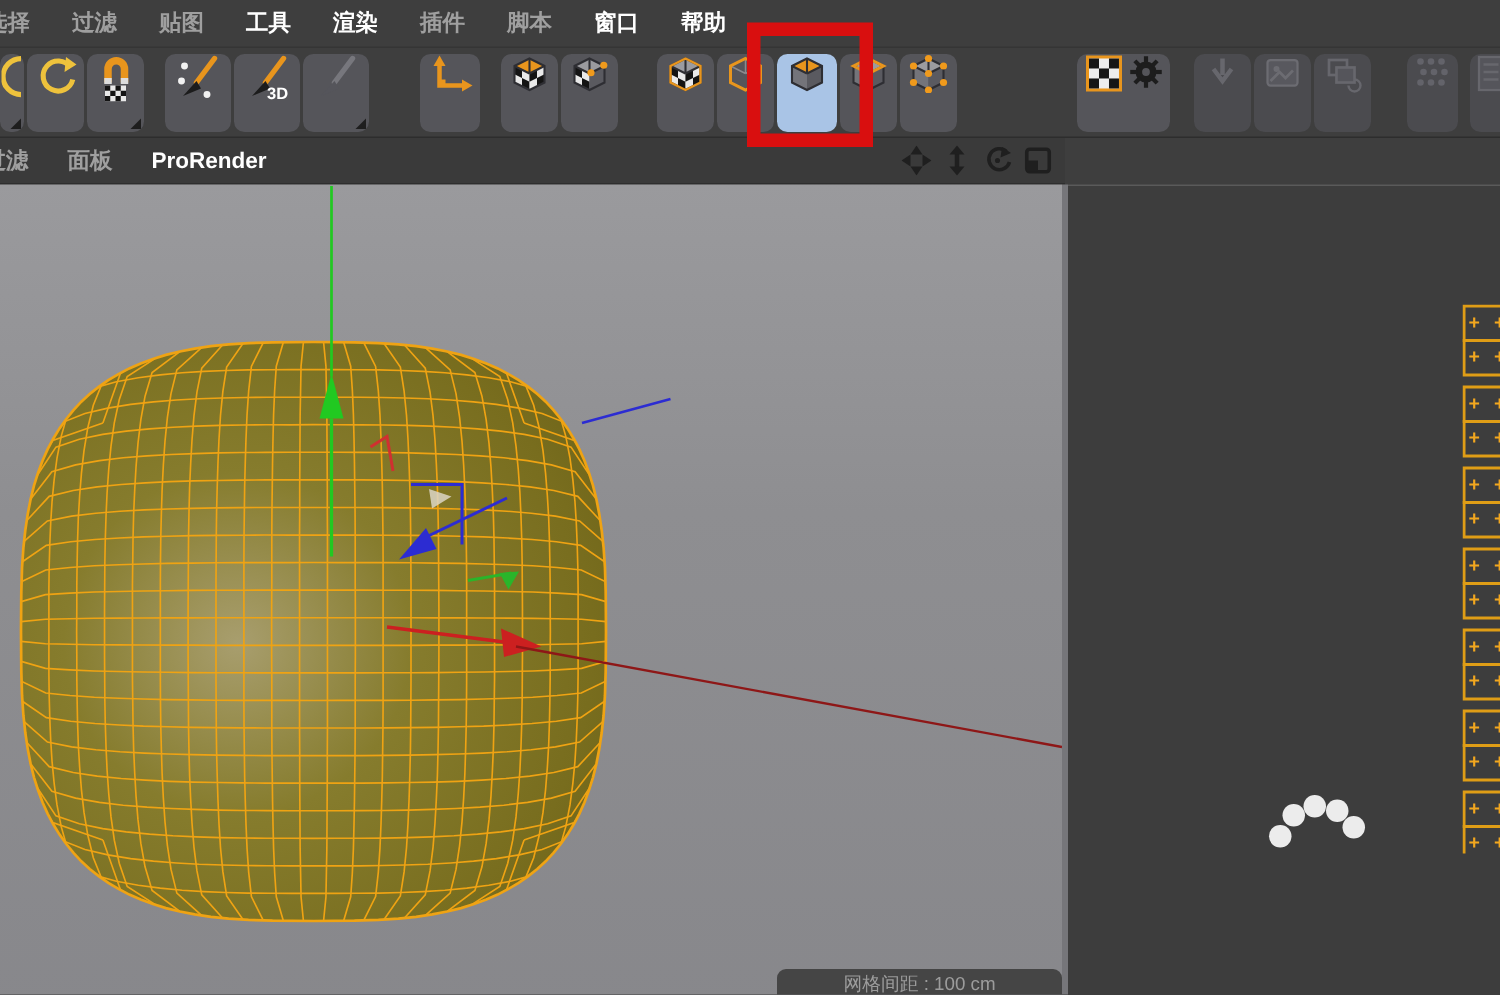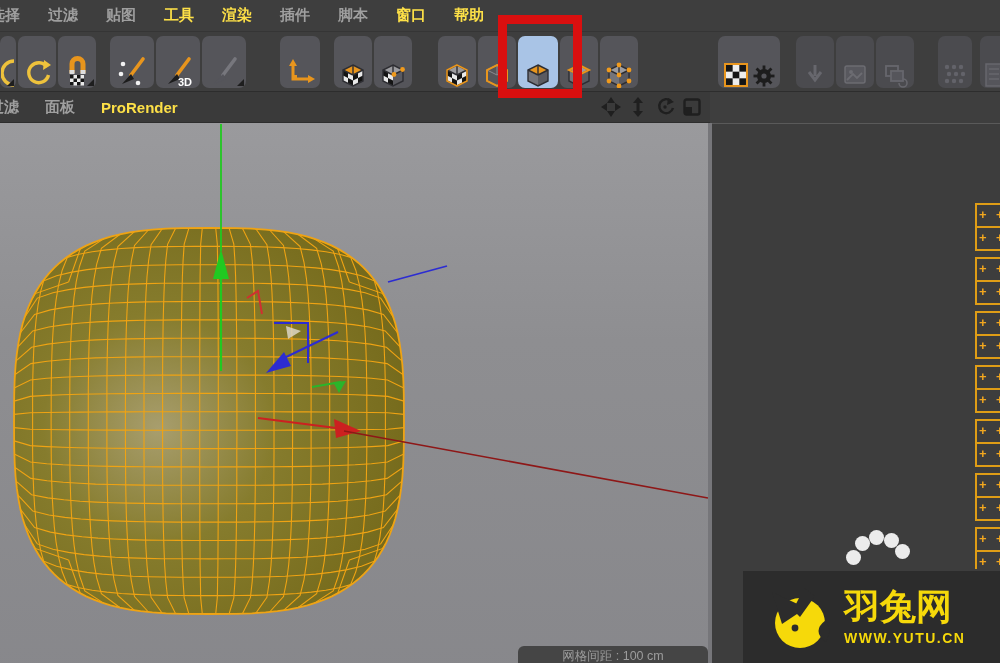--- a/index.html
+++ b/index.html
@@ -2,28 +2,28 @@
 <html><head>
 <meta charset="utf-8">
 <style>
   html,body{margin:0;padding:0;width:1000px;height:663px;overflow:hidden;
     background:#3e3e3e;font-family:"Liberation Sans","DejaVu Sans",sans-serif;}
   .app{position:relative;width:1000px;height:663px;}
   
   .menubar{height:31px;display:flex;align-items:center;background:#3e3e3e;
     border-bottom:1px solid #353535;overflow:hidden;white-space:nowrap;}
   .menu-item{padding:0 14px;font-size:15px;font-weight:600;cursor:default;}
-  .tone-dim{color:#9f9f9f;} .tone-bright{color:#fde047;}
+  .tone-dim{color:#9f9f9f;} .tone-bright{color:#ffffff;}
   .cut-first{margin-left:-24px;}
   
   .toolbar{height:59px;display:flex;align-items:center;background:#3e3e3e;
     border-bottom:1px solid #2d2d2d;overflow:hidden;}
   .tgroup{display:flex;gap:2px;flex:0 0 auto;}
   .tbtn{height:52px;border-radius:7px;background:#55555a;display:flex;
-    align-items:flex-end;justify-content:center;position:relative;flex:0 0 auto;}
+    align-items:flex-start;justify-content:center;position:relative;flex:0 0 auto;}
   .tbtn.selected{background:#a9c4e6;}
   .tbtn.faint{background:#4b4b4f;}
   .corner-tri{position:absolute;right:2px;bottom:2px;width:0;height:0;
     border-left:7px solid transparent;border-bottom:7px solid #1e1e1e;}
   .grip-dots{width:12px;height:52px;margin:0 2px;
     background-image:radial-gradient(#7e7e82 1px,transparent 1.4px);
     background-size:4px 5px;background-position:1px 2px;}
   
   .midbar{height:31px;display:flex;}
   .vp-menubar{width:710px;background:#3a3a3a;display:flex;align-items:center;
@@ -521,32 +521,17 @@
             <span class="pr" style="color: rgb(242, 167, 31);">+</span>
           </div>
         </div>
       <div id="paw">
           <span class="paw-dot" style="left: 134px; top: 426px;"></span>
           <span class="paw-dot" style="left: 143px; top: 412px;"></span>
           <span class="paw-dot" style="left: 157px; top: 406px;"></span>
           <span class="paw-dot" style="left: 172px; top: 409px;"></span>
           <span class="paw-dot" style="left: 183px; top: 420px;"></span>
         </div>
-      <div class="watermark">
-        <span class="icon" id="wmlogo">
-            <svg width="62" height="62" viewBox="0 0 62 62">
-      <circle cx="31" cy="36" r="25" fill="#f6d90a"></circle>
-      <path d="M3,5 L37,21 L13,37 Z" fill="#2c2c2c"></path>
-      <path d="M35,1 L46,9 L31,30 L24,23 Z" fill="#2c2c2c"></path>
-      <circle cx="26" cy="41" r="3.4" fill="#2c2c2c"></circle>
-      <path d="M57,33 Q42,44 57,55 L61,44 Z" fill="#2c2c2c"></path>
-    </svg>
-          </span>
-        <div class="wm-text">
-          <span class="wm-title" style="color: rgb(246, 217, 10);">羽兔网</span>
-          <span class="wm-url" style="color: rgb(246, 217, 10);">WWW.YUTU.CN</span>
-        </div>
-      </div>
     </div>
   </div>
 
   <div class="redbox" id="redbox" style="border-color: rgb(217, 15, 15);"></div>
 </div>
 
 </body></html>

